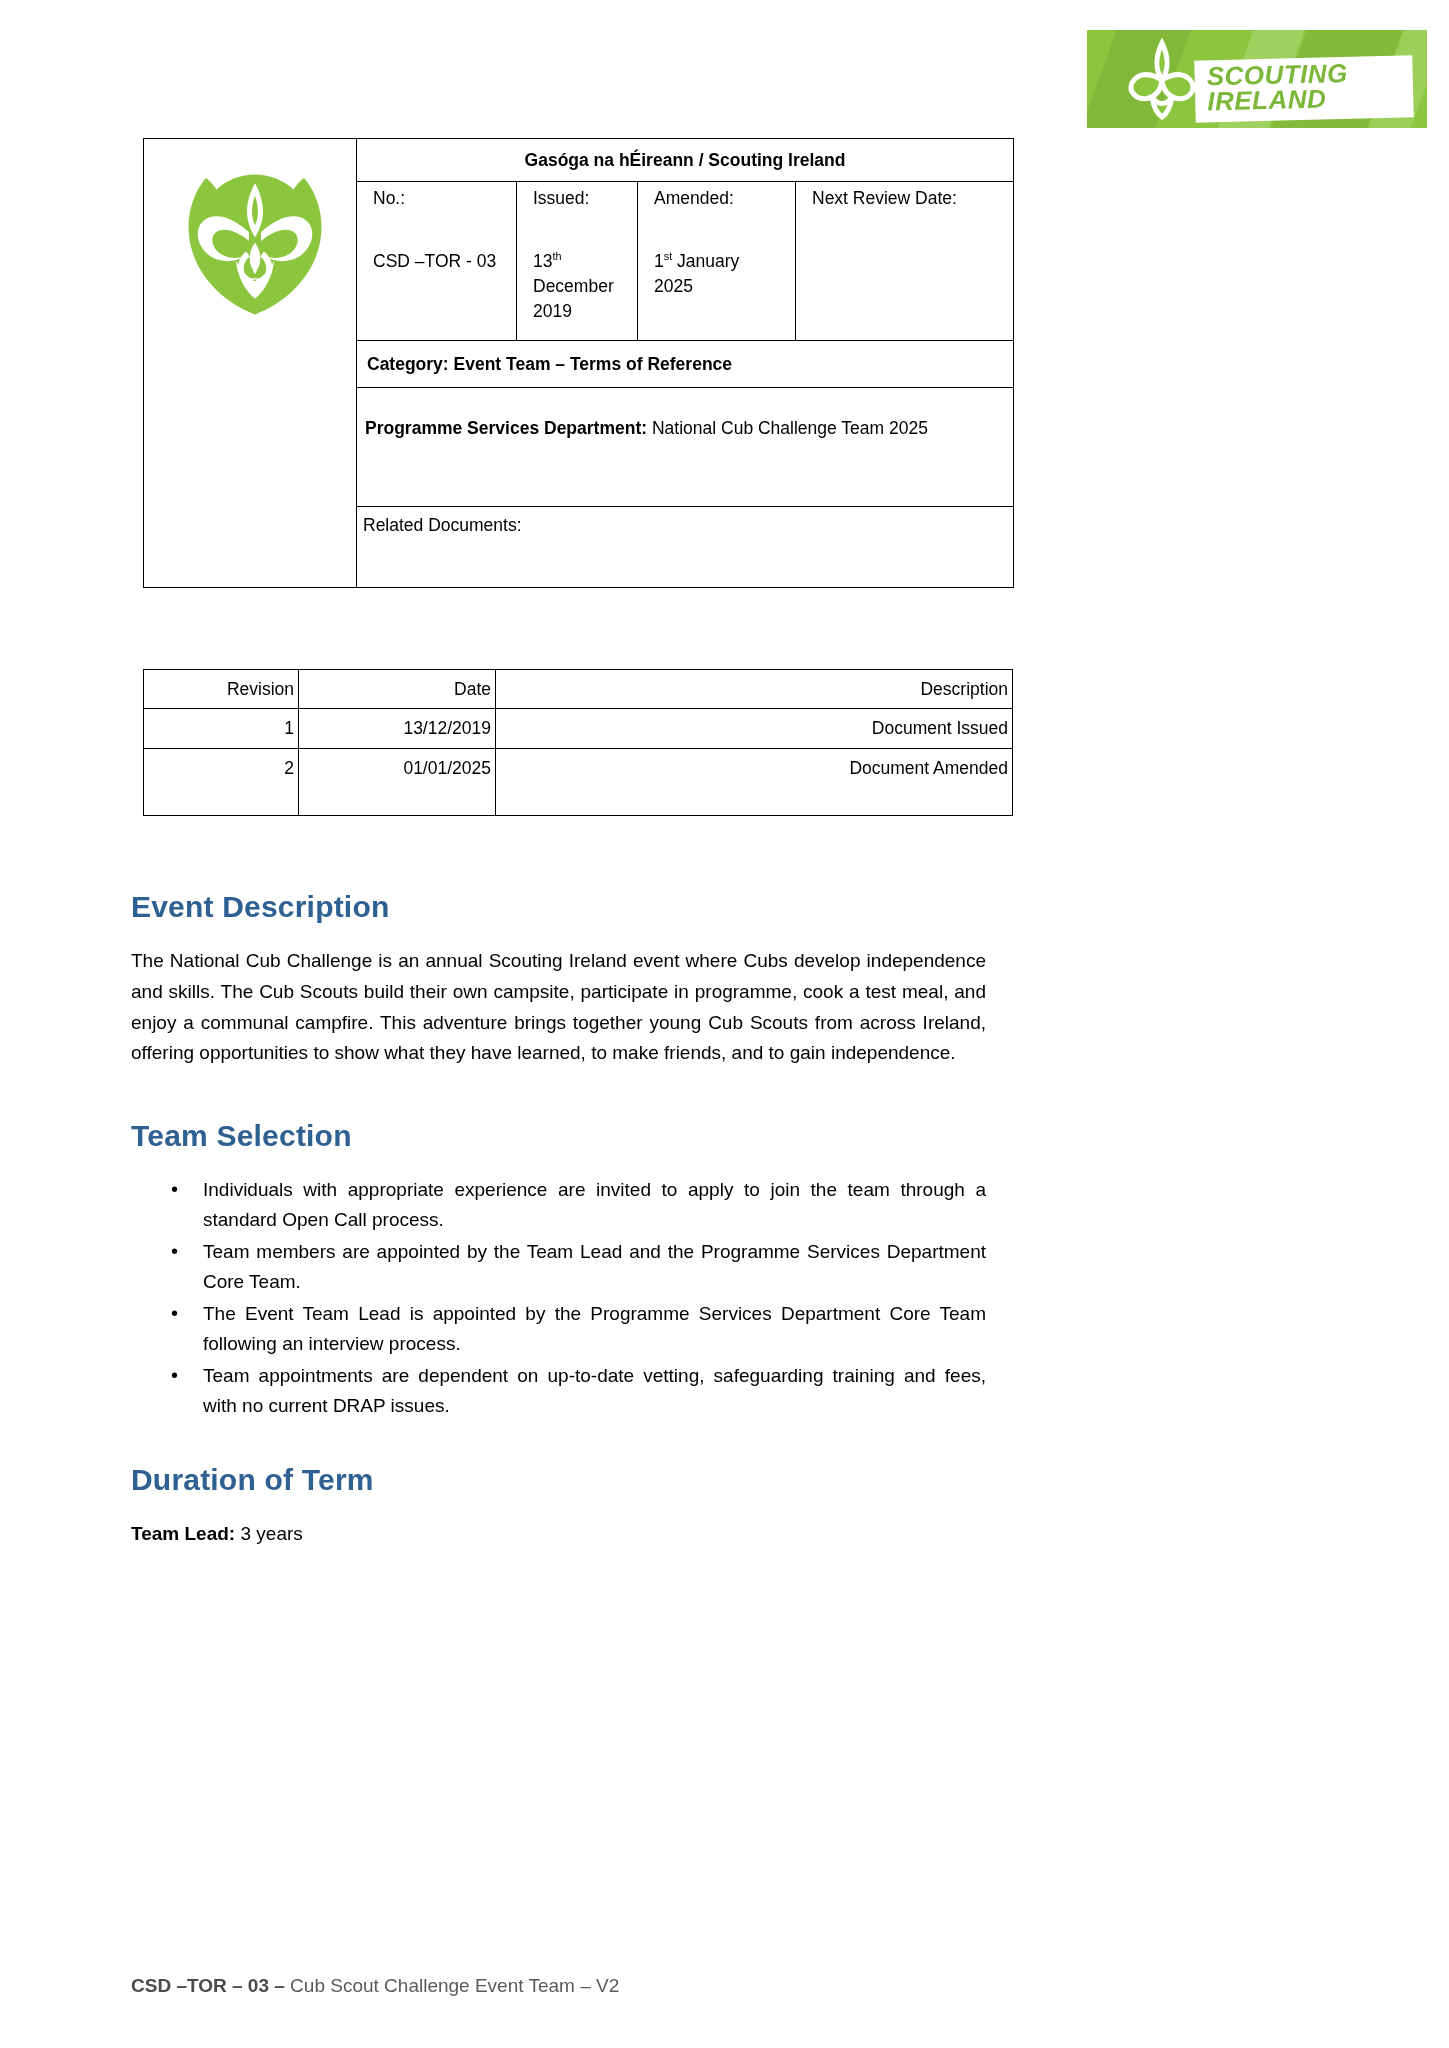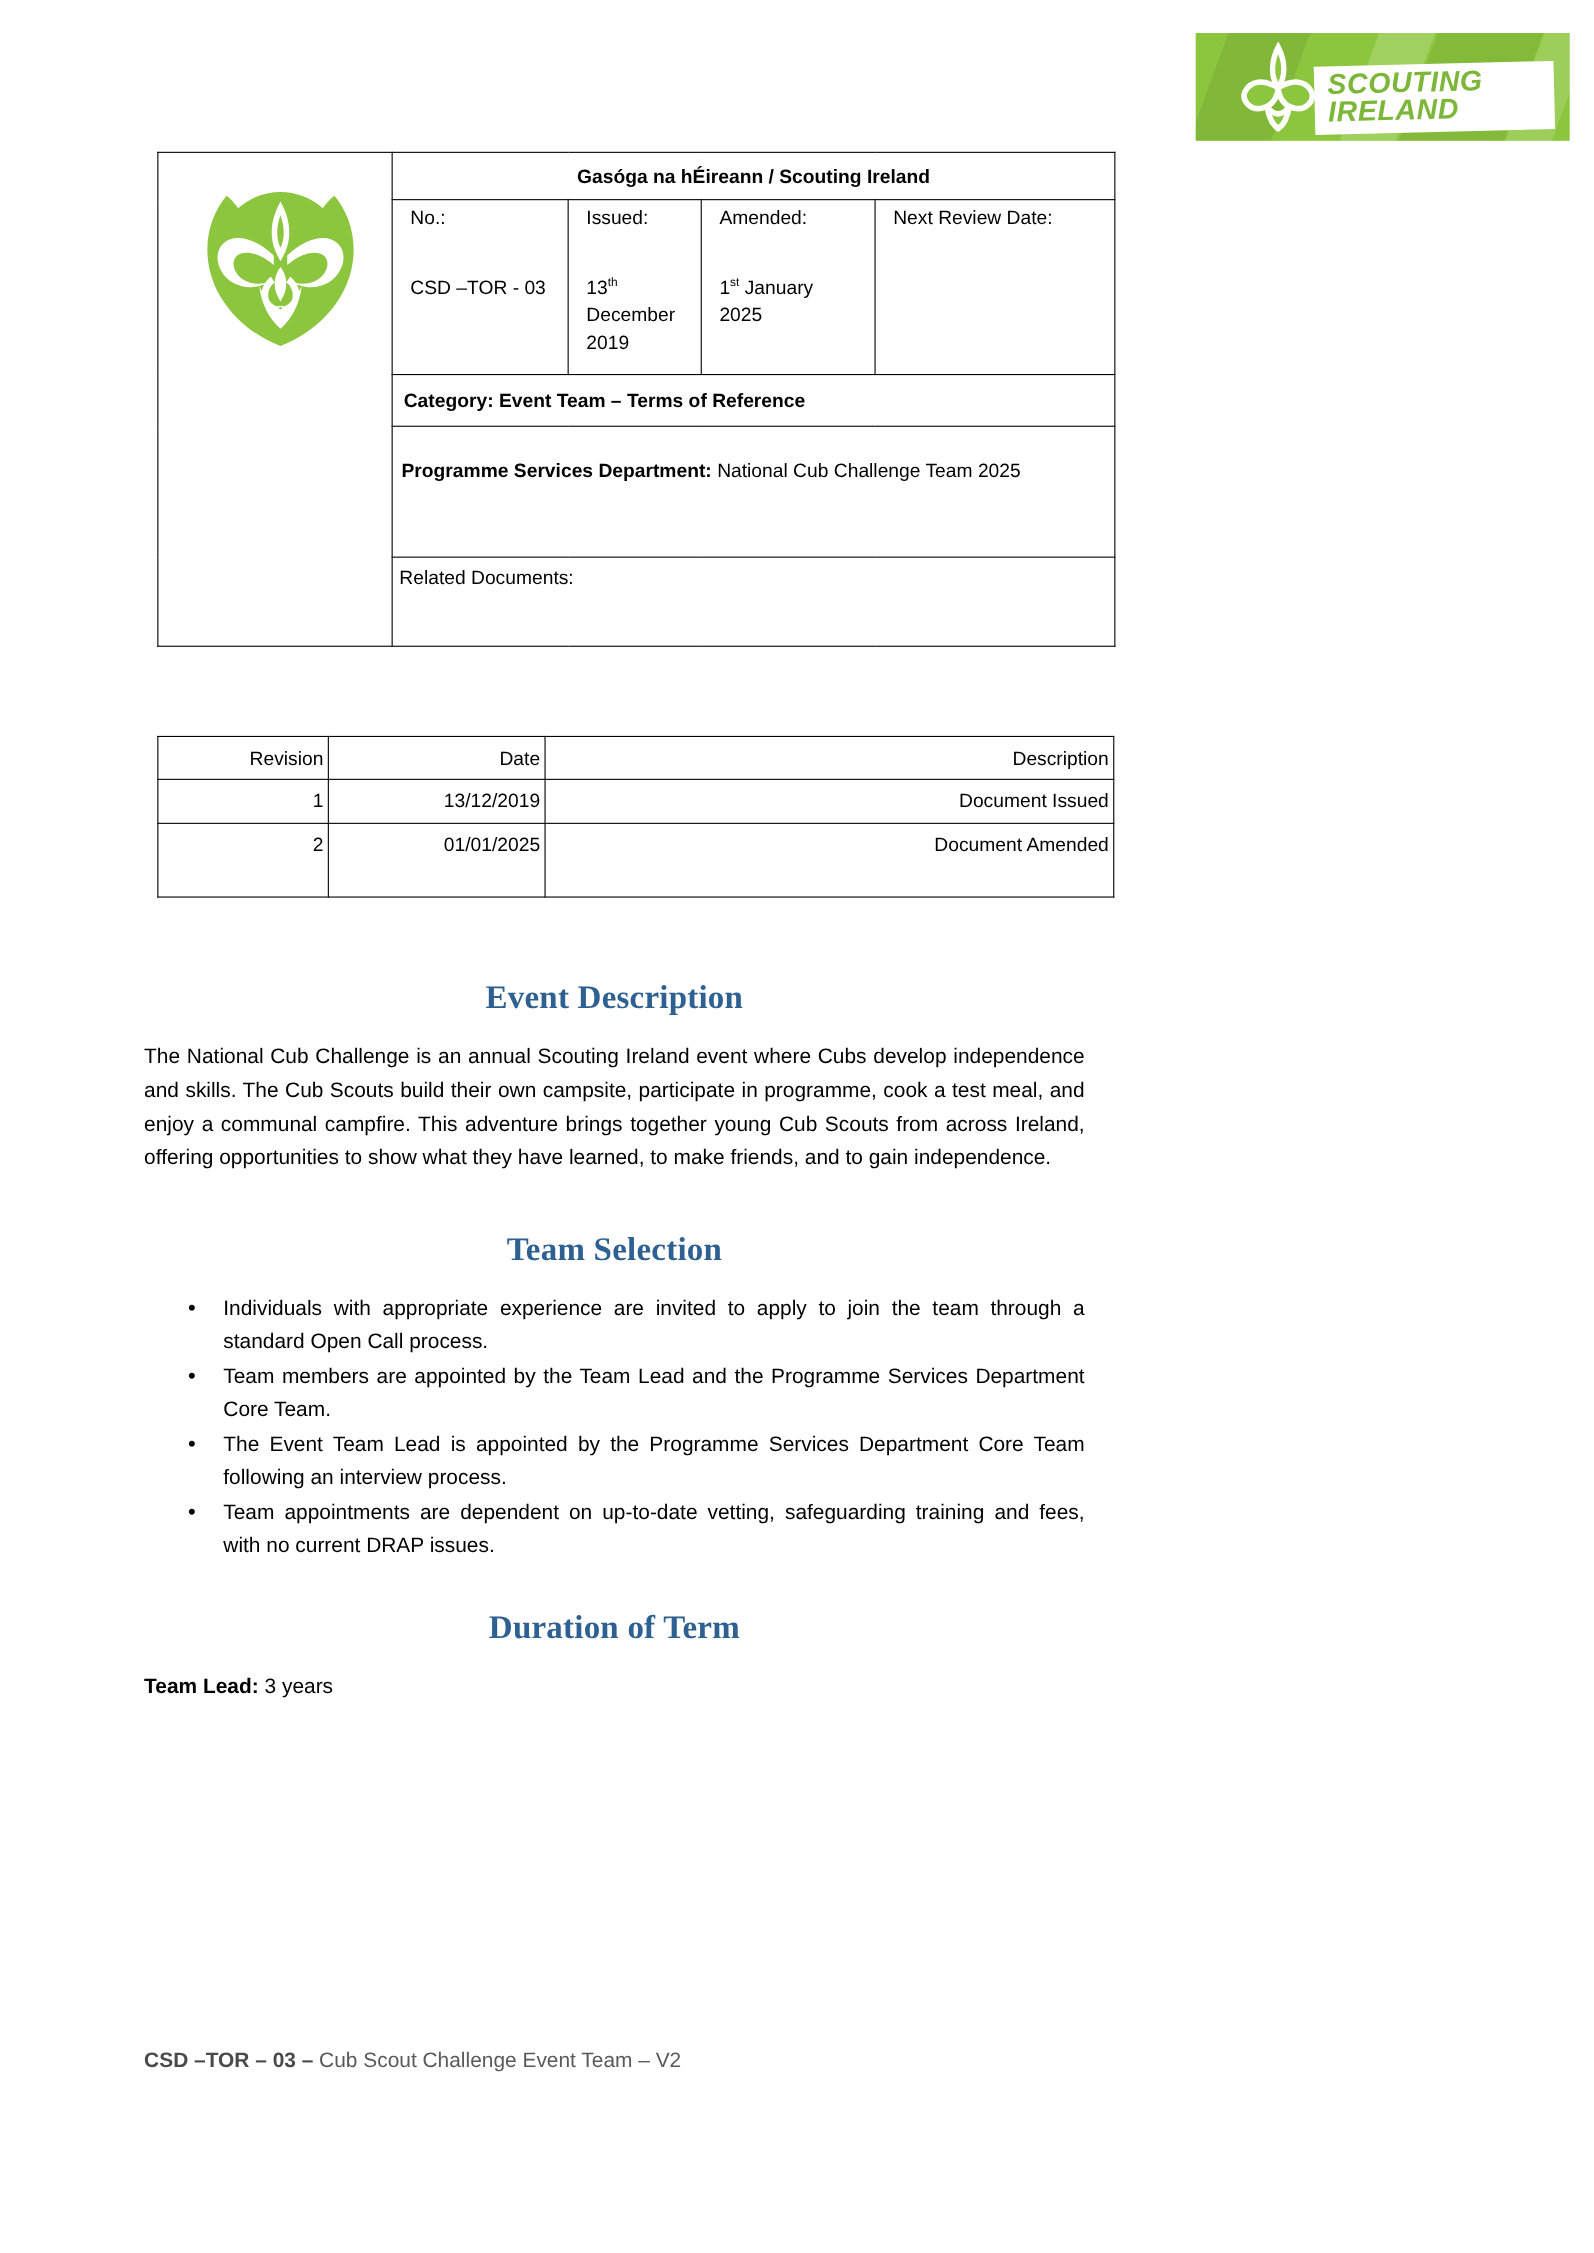--- a/index.html
+++ b/index.html
@@ -139,27 +139,26 @@
   .rev-row-tall td { height: 54px; vertical-align: top; }
 
   
   .content {
     position: absolute;
     left: 131px;
     top: 890px;
     width: 855px;
   }
   h2.section-heading {
-    font-family: Liberation Serif, serif;
+    font-family: Liberation Sans, sans-serif;
     font-weight: bold;
     color: #2e6191;
     font-size: 30px;
     margin: 0 0 22px 0;
     letter-spacing: 0.2px;
-    text-align: center;
   }
   p.body-text {
     font-size: 19px;
     line-height: 1.62;
     margin: 0;
     text-align: justify;
   }
   .gap-lg { height: 50px; }
   .gap-md { height: 40px; }
 
@@ -188,21 +187,21 @@
     font-size: 19px;
     line-height: 1.6;
     margin: 0;
   }
   p.term-line b { font-weight: bold; }
 
   
   .footer {
     position: absolute;
     left: 131px;
-    top: 1863px;
+    top: 1975px;
     width: 900px;
     font-size: 19px;
     color: #5a5a5a;
   }
   .footer b { color: #4a4a4a; font-weight: bold; }
 </style>
 </head>
 <body>
 
 <div class="logo-banner">

